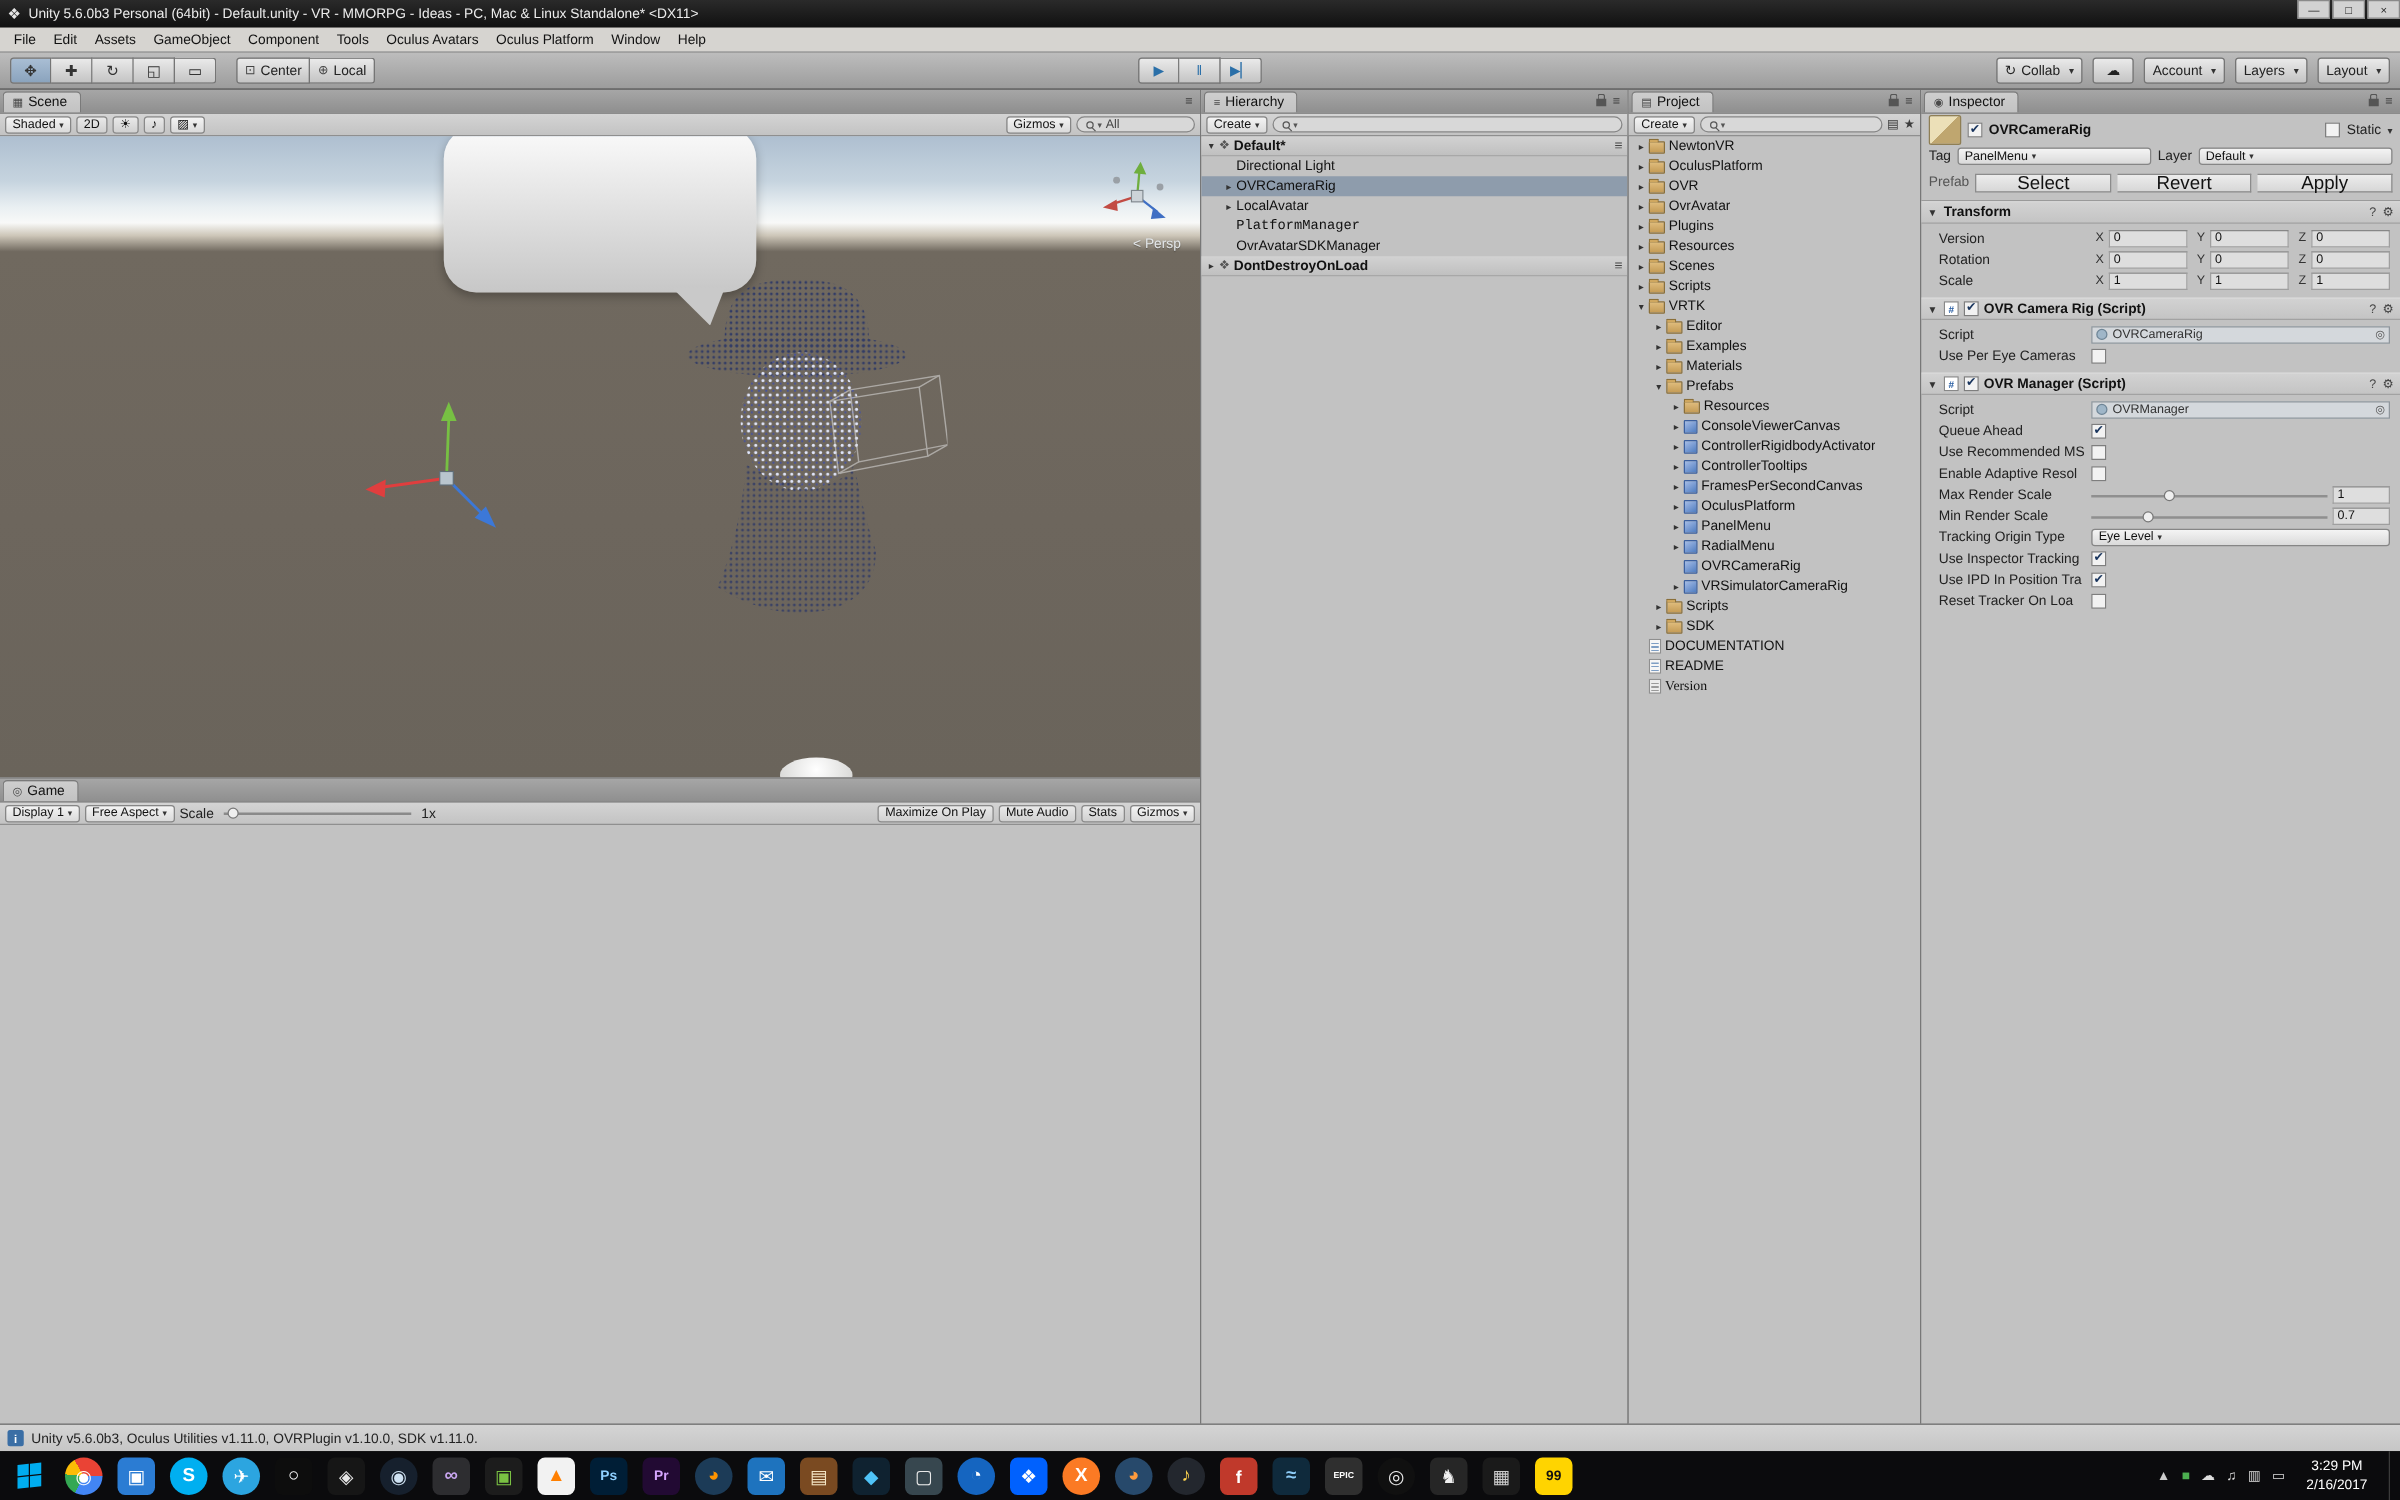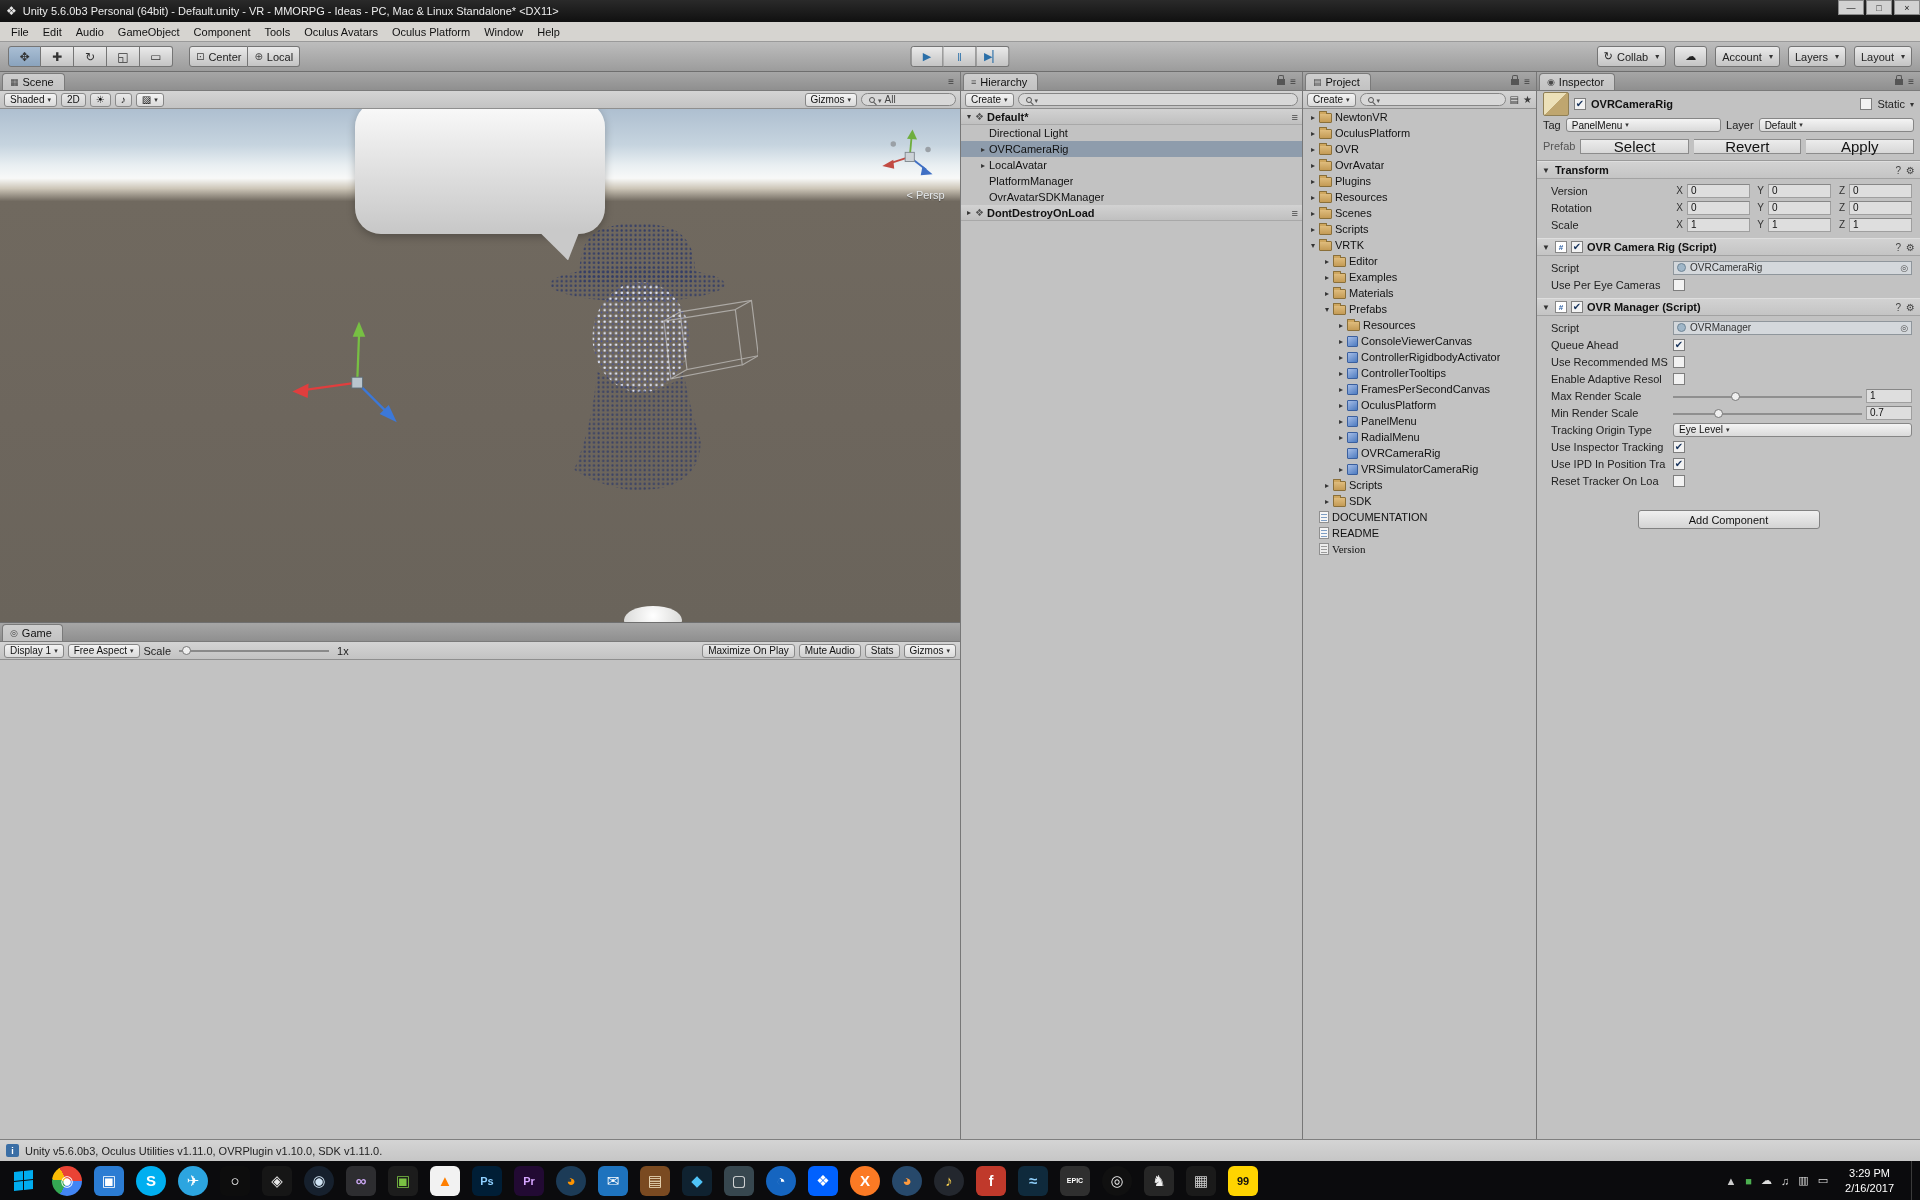--- a/index.html
+++ b/index.html
@@ -160,21 +160,21 @@
     <span class="wbtn">—</span>
     <span class="wbtn">□</span>
     <span class="wbtn">×</span>
   </div>
 </div>
 
 <div class="menubar">
 
 <span class="menu-item">File</span>
     <span class="menu-item">Edit</span>
-    <span class="menu-item">Audio</span>
+    <span class="menu-item">Assets</span>
     <span class="menu-item">GameObject</span>
     <span class="menu-item">Component</span>
     <span class="menu-item">Tools</span>
     <span class="menu-item">Oculus Avatars</span>
     <span class="menu-item">Oculus Platform</span>
     <span class="menu-item">Window</span>
     <span class="menu-item">Help</span>
   </div>
 
 <div class="toolbar">
@@ -407,21 +407,21 @@
 
         </div>
 
         <div class="trow" style="padding-left: 16px;">
           <span class="arr">▸</span>
 
           <span class="lbl">LocalAvatar</span>
 
         </div>
 
-        <div class="trow" style="padding-left: 16px;">
+        <div class="trow" style="padding-left: 16px; font-family: Liberation Mono, monospace;">
           <span class="arr"></span>
 
           <span class="lbl">PlatformManager</span>
 
         </div>
 
         <div class="trow" style="padding-left: 16px;">
           <span class="arr"></span>
 
           <span class="lbl">OvrAvatarSDKManager</span>
@@ -825,23 +825,20 @@
               </div>
 
               <div class="prop-row">
                 <span class="prop-label">Reset Tracker On Loa</span>
                 <span class="chk"></span>
               </div>
             </div>
         </div>
       </div>
 
-      <div class="add-wrap">
-        <span class="btn-add">Add Component</span>
-      </div>
     </div>
   </div>
 </div>
 
 <div class="statusbar">
   <span class="sico">i</span>
   <span>Unity v5.6.0b3, Oculus Utilities v1.11.0, OVRPlugin v1.10.0, SDK v1.11.0.</span>
 </div>
 
 <div class="taskbar">

